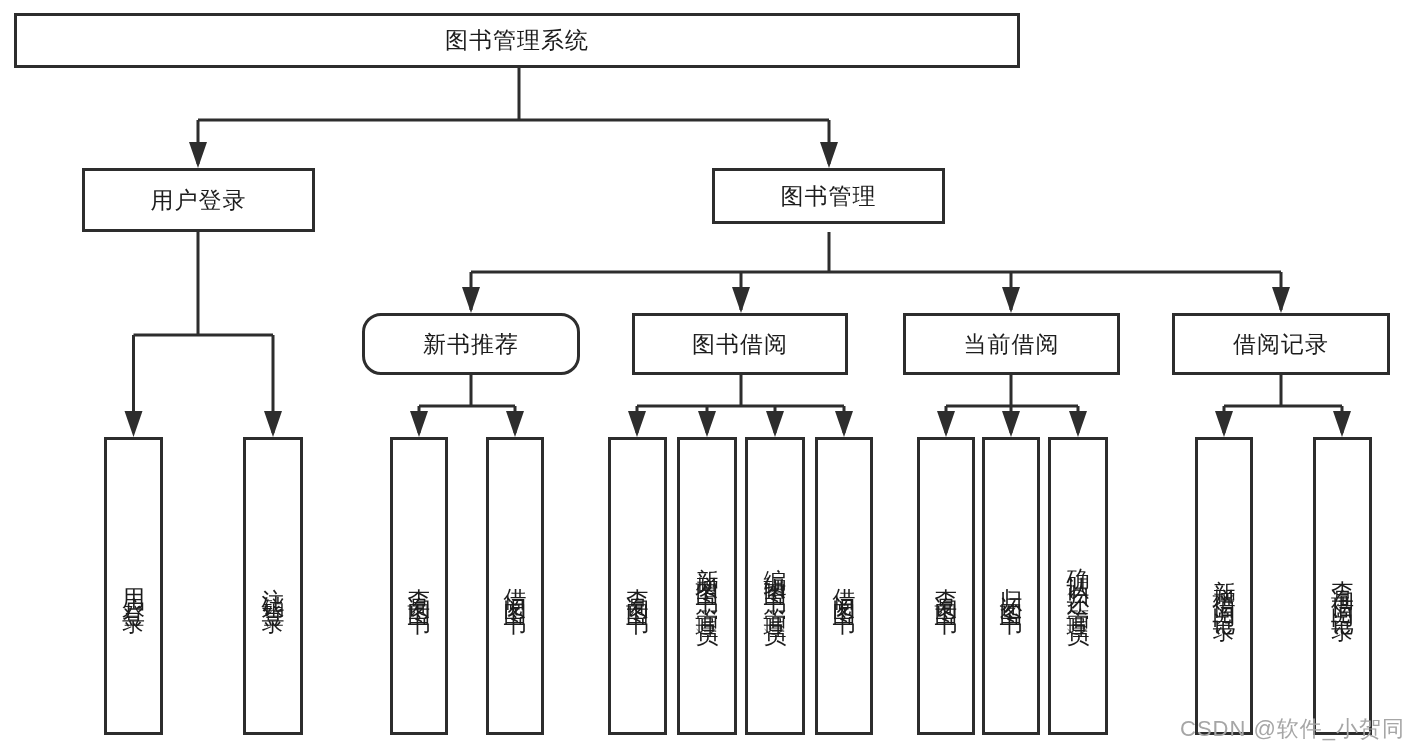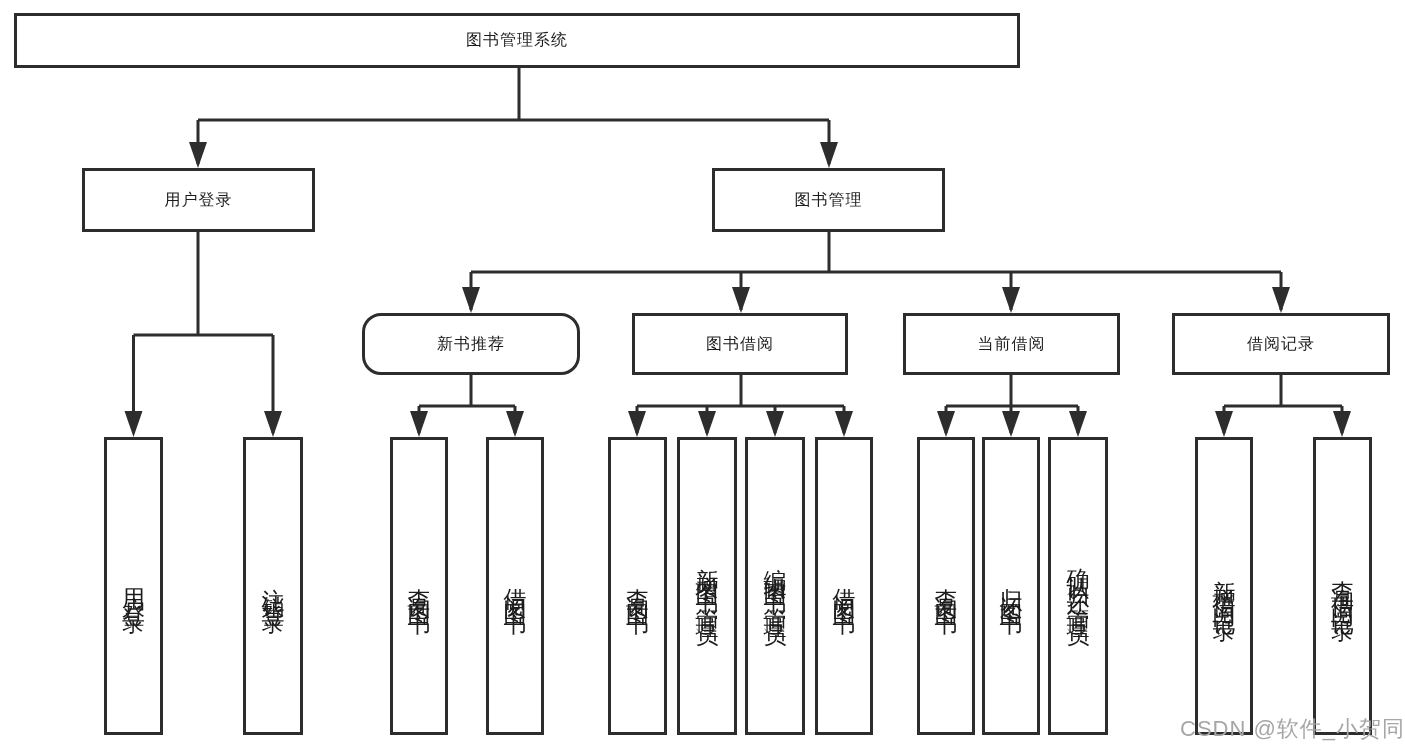--- a/index.html
+++ b/index.html
@@ -20,21 +20,21 @@
   }
   .stage{position:absolute;inset:0;width:1405px;height:747px;}
   svg.wires{position:absolute;left:0;top:0;width:1405px;height:747px;}
   .ln{fill:none;stroke:var(--line);stroke-width:3;}
   .ah{fill:var(--line);stroke:none;}
   .hbox{
     position:absolute;
     border:3px solid var(--line);
     background:var(--background);
     display:flex;align-items:center;justify-content:center;
-    font-size:16px;
+    font-size:23px;
     letter-spacing:1px;
     color:var(--text);
   }
   .vbox{
     position:absolute;
     top:437px;height:298px;
     border:3px solid var(--line);
     background:var(--background);
   }
   .vtext{
@@ -95,21 +95,21 @@
     <polygon class="ah" points="1069,411 1087,411 1078,437"></polygon>
 
     <path class="ln" d="M1281 375 V406 M1224 406 H1342 M1224 406 V433 M1342 406 V433"></path>
     <polygon class="ah" points="1215,411 1233,411 1224,437"></polygon>
     <polygon class="ah" points="1333,411 1351,411 1342,437"></polygon>
   </svg>
 
   <div class="hbox" style="left:14px;top:13px;width:1006px;height:55px;">图书管理系统</div>
 
   <div class="hbox" style="left:82px;top:168px;width:233px;height:64px;">用户登录</div>
-  <div class="hbox" style="left:712px;top:168px;width:233px;height:64px;">图书管理</div>
+  <div class="hbox" style="left:712px;top:168px;width:233px;height:56px;">图书管理</div>
 
   <div class="hbox" style="left:362px;top:313px;width:218px;height:62px;border-radius:19px;">新书推荐</div>
   <div class="hbox" style="left:632px;top:313px;width:216px;height:62px;">图书借阅</div>
   <div class="hbox" style="left:903px;top:313px;width:217px;height:62px;">当前借阅</div>
   <div class="hbox" style="left:1172px;top:313px;width:218px;height:62px;">借阅记录</div>
 
   <div class="vbox" style="left:104px;width:59px;">
     <span class="vtext">用户登录</span>
   </div>
   <div class="vbox" style="left:243px;width:60px;">

